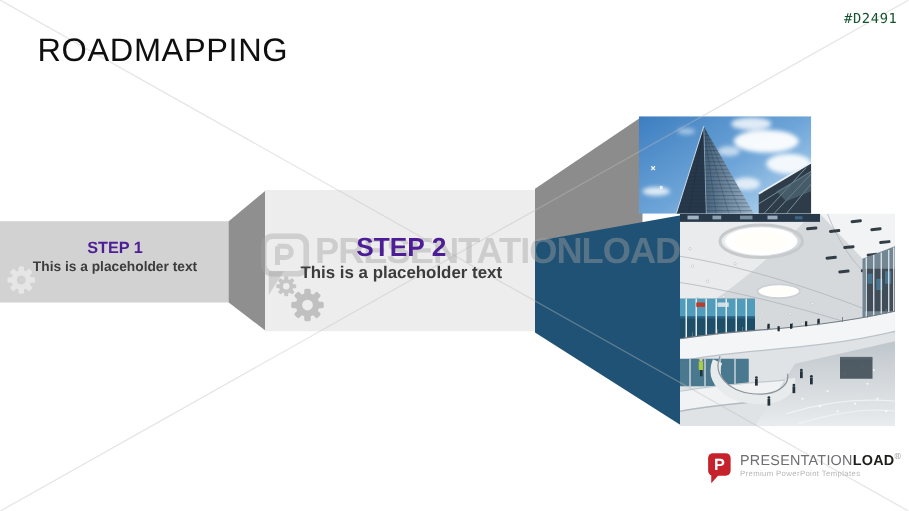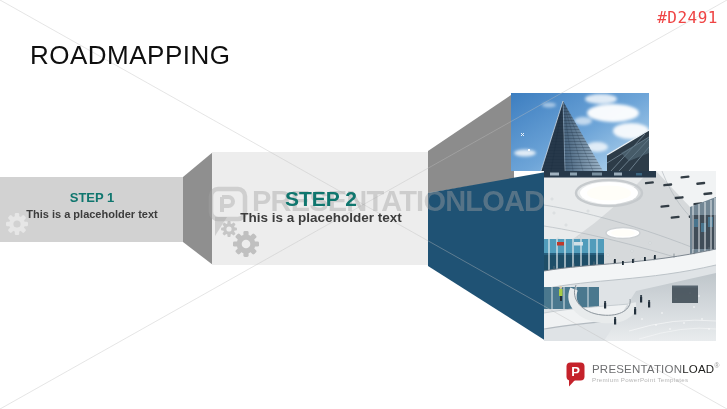--- a/index.html
+++ b/index.html
@@ -1,37 +1,37 @@
 <!DOCTYPE html>
 <html><head>
 <meta charset="utf-8">
 <style>
   html,body{margin:0;padding:0;background:#ffffff;}
   #slide{
     position:relative;width:727px;height:409px;background:#ffffff;
     overflow:hidden;font-family:"Liberation Sans",sans-serif;
   }
   .abs{position:absolute;}
-  #title{left:30px;top:40px;font-size:26px;letter-spacing:.5px;color:#0f0f0f;font-weight:400;}
-  #tpl-id{right:9px;top:8px;font-family:"DejaVu Sans Mono",monospace;font-size:16px;color:#ef4444;letter-spacing:.5px;}
-  .step-label{text-align:center;color:#0f766e;font-weight:700;}
+  #title{left:30px;top:25px;font-size:26px;letter-spacing:.5px;color:#0f0f0f;font-weight:400;}
+  #tpl-id{right:9px;top:8px;font-family:"DejaVu Sans Mono",monospace;font-size:11px;color:#14532d;letter-spacing:.5px;}
+  .step-label{text-align:center;color:#4c1d95;font-weight:700;}
   .step-desc{text-align:center;color:#3c3c3c;font-weight:700;}
   #step1-label{left:0;top:190px;width:184px;font-size:13px;}
   #step1-desc{left:0;top:208px;width:184px;font-size:11px;}
   #step2-label{left:212px;top:187px;width:218px;font-size:21px;}
   #step2-desc{left:212px;top:210px;width:218px;font-size:13.5px;}
   #watermark-text{
     left:252px;top:185px;font-size:29px;font-weight:700;letter-spacing:-.8px;
     color:rgba(161,161,161,.42);white-space:nowrap;
   }
   #brand{left:566px;top:362px;display:flex;align-items:flex-start;gap:6px;}
   #brand-text-block{display:flex;flex-direction:column;line-height:1;}
   #brand-line1{font-size:11.5px;letter-spacing:.2px;white-space:nowrap;}
   #brand-name-regular{color:#6e6f71;font-weight:400;text-align:center;}
-  #brand-name-bold{color:#1d1d1b;font-weight:400;}
+  #brand-name-bold{color:#1d1d1b;font-weight:700;}
   #brand-reg{color:#999999;font-size:7px;vertical-align:super;}
   #brand-tagline{margin-top:2px;font-size:6.2px;color:#b6b6b6;letter-spacing:.3px;}
   svg{display:block;}
 </style>
 </head>
 <body>
 
 <div id="slide">
 
   <svg class="abs" style="left:0;top:0" width="727" height="409" viewBox="0 0 727 409">

